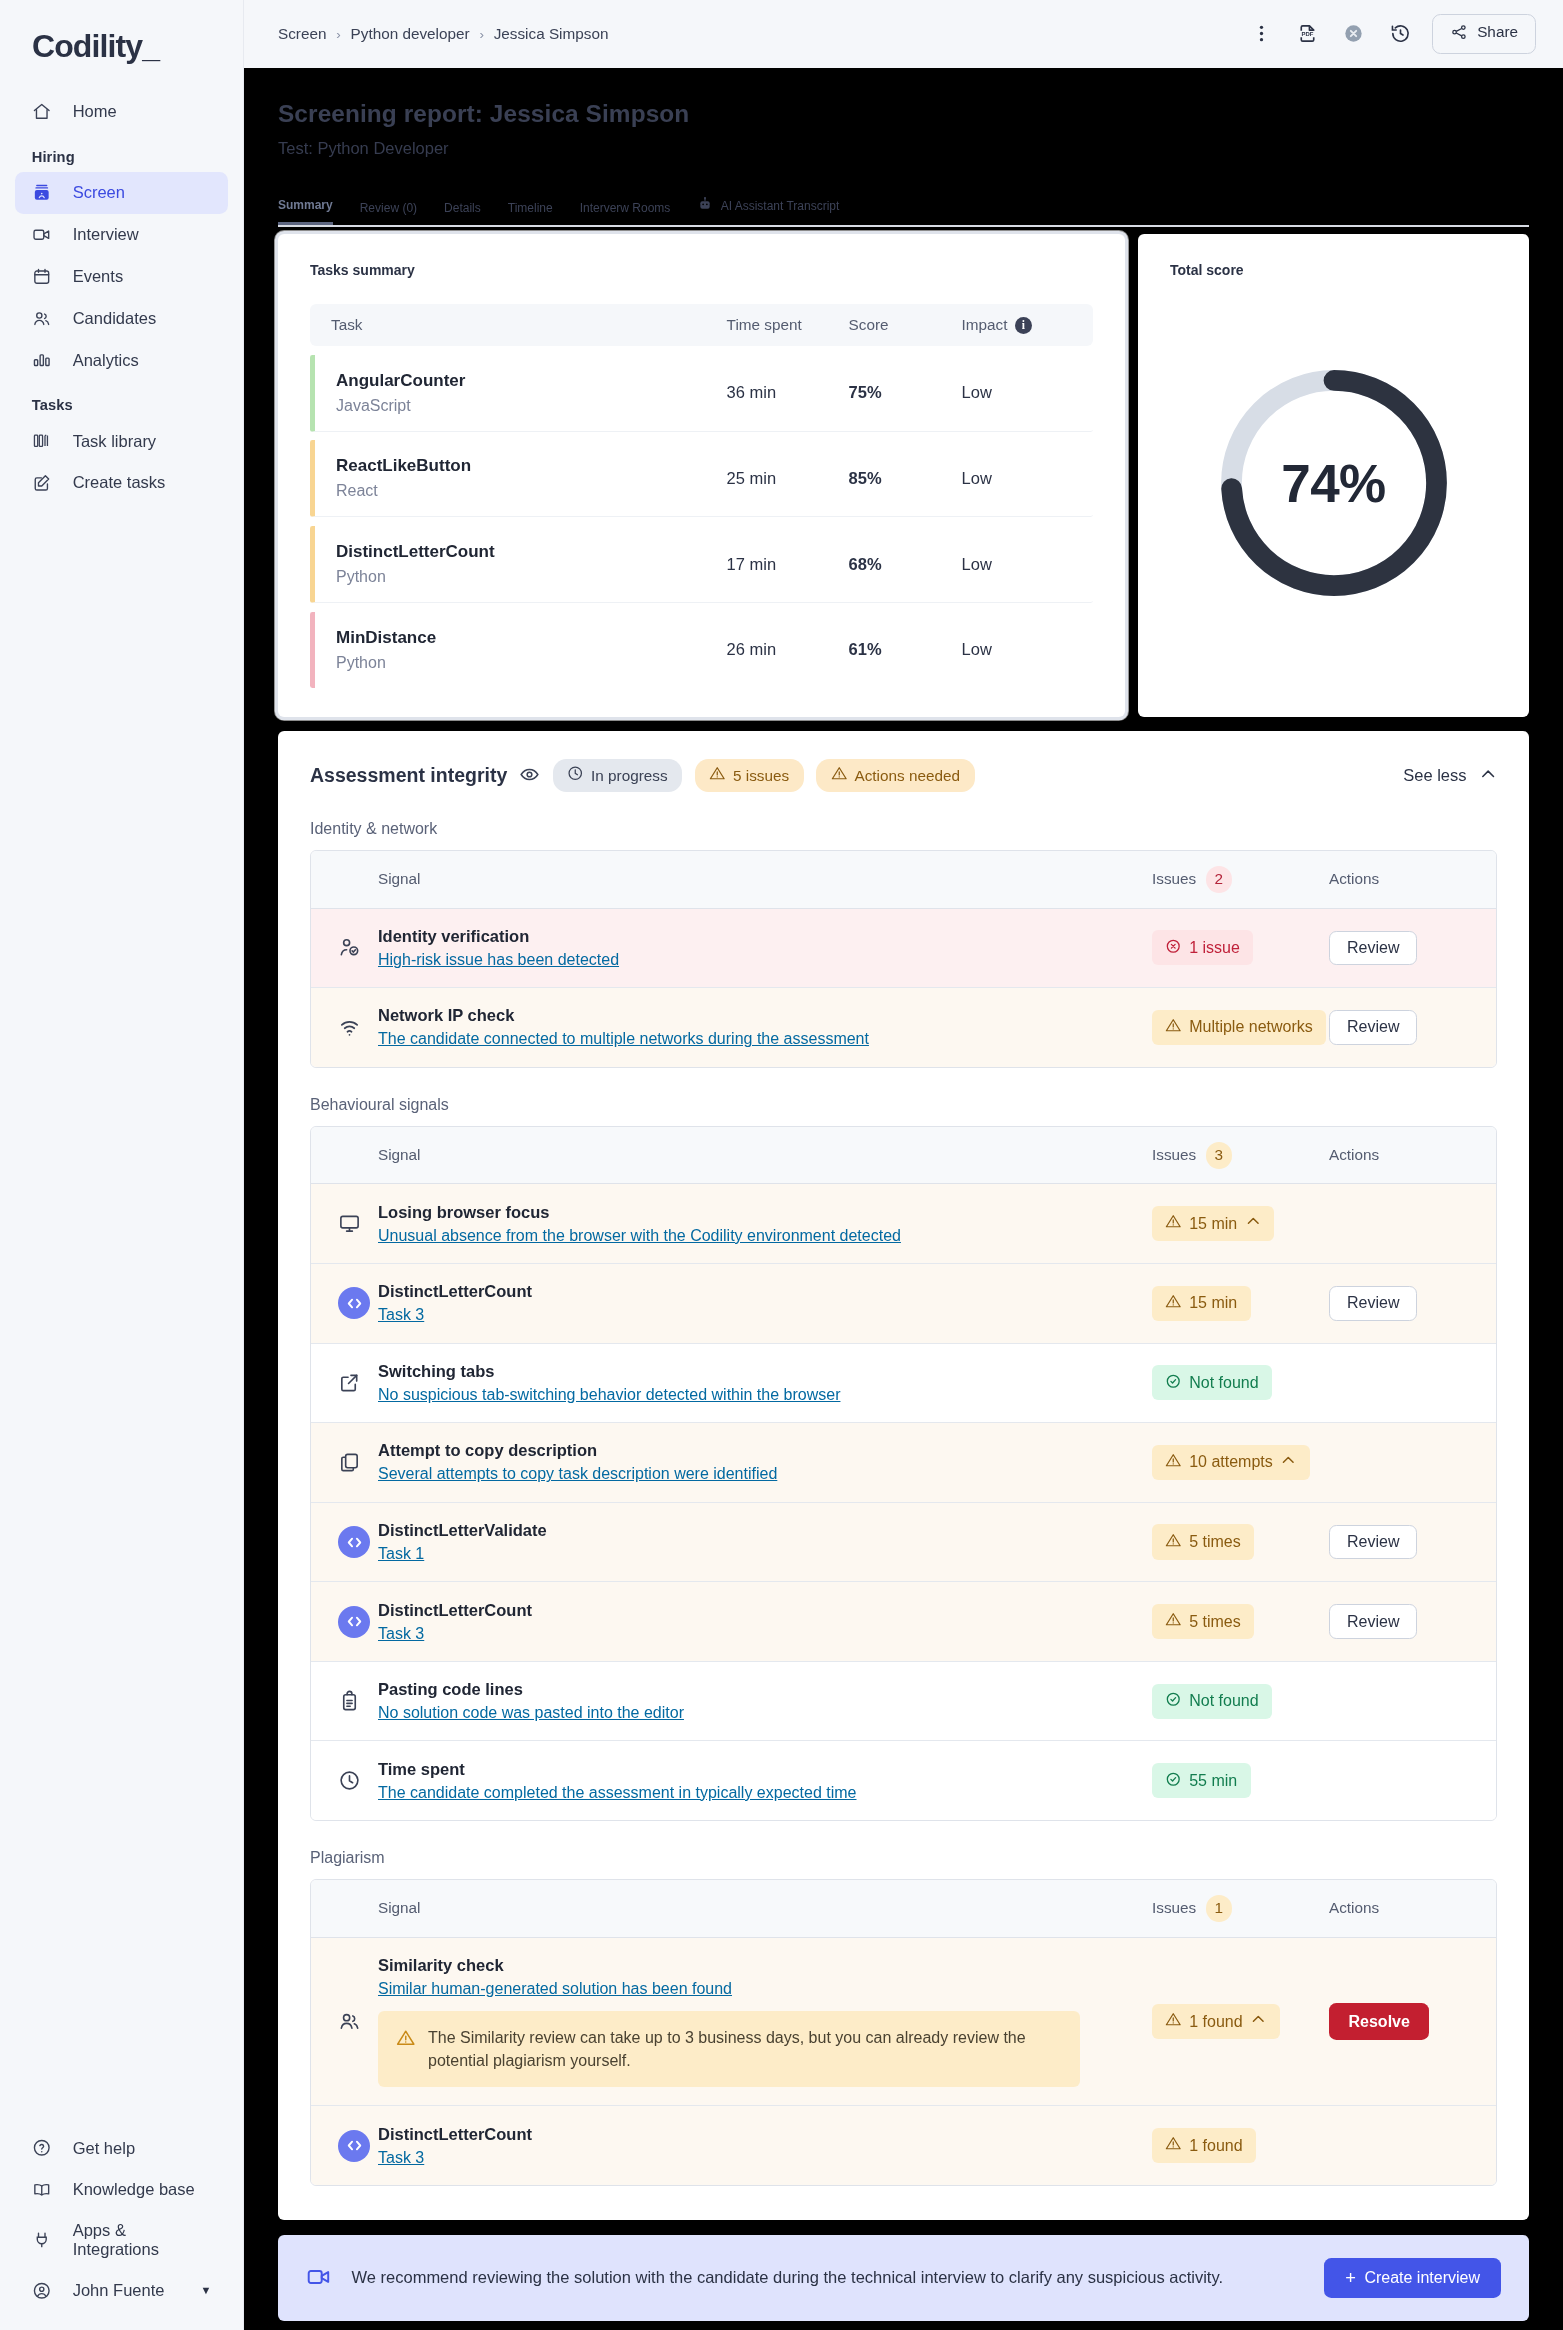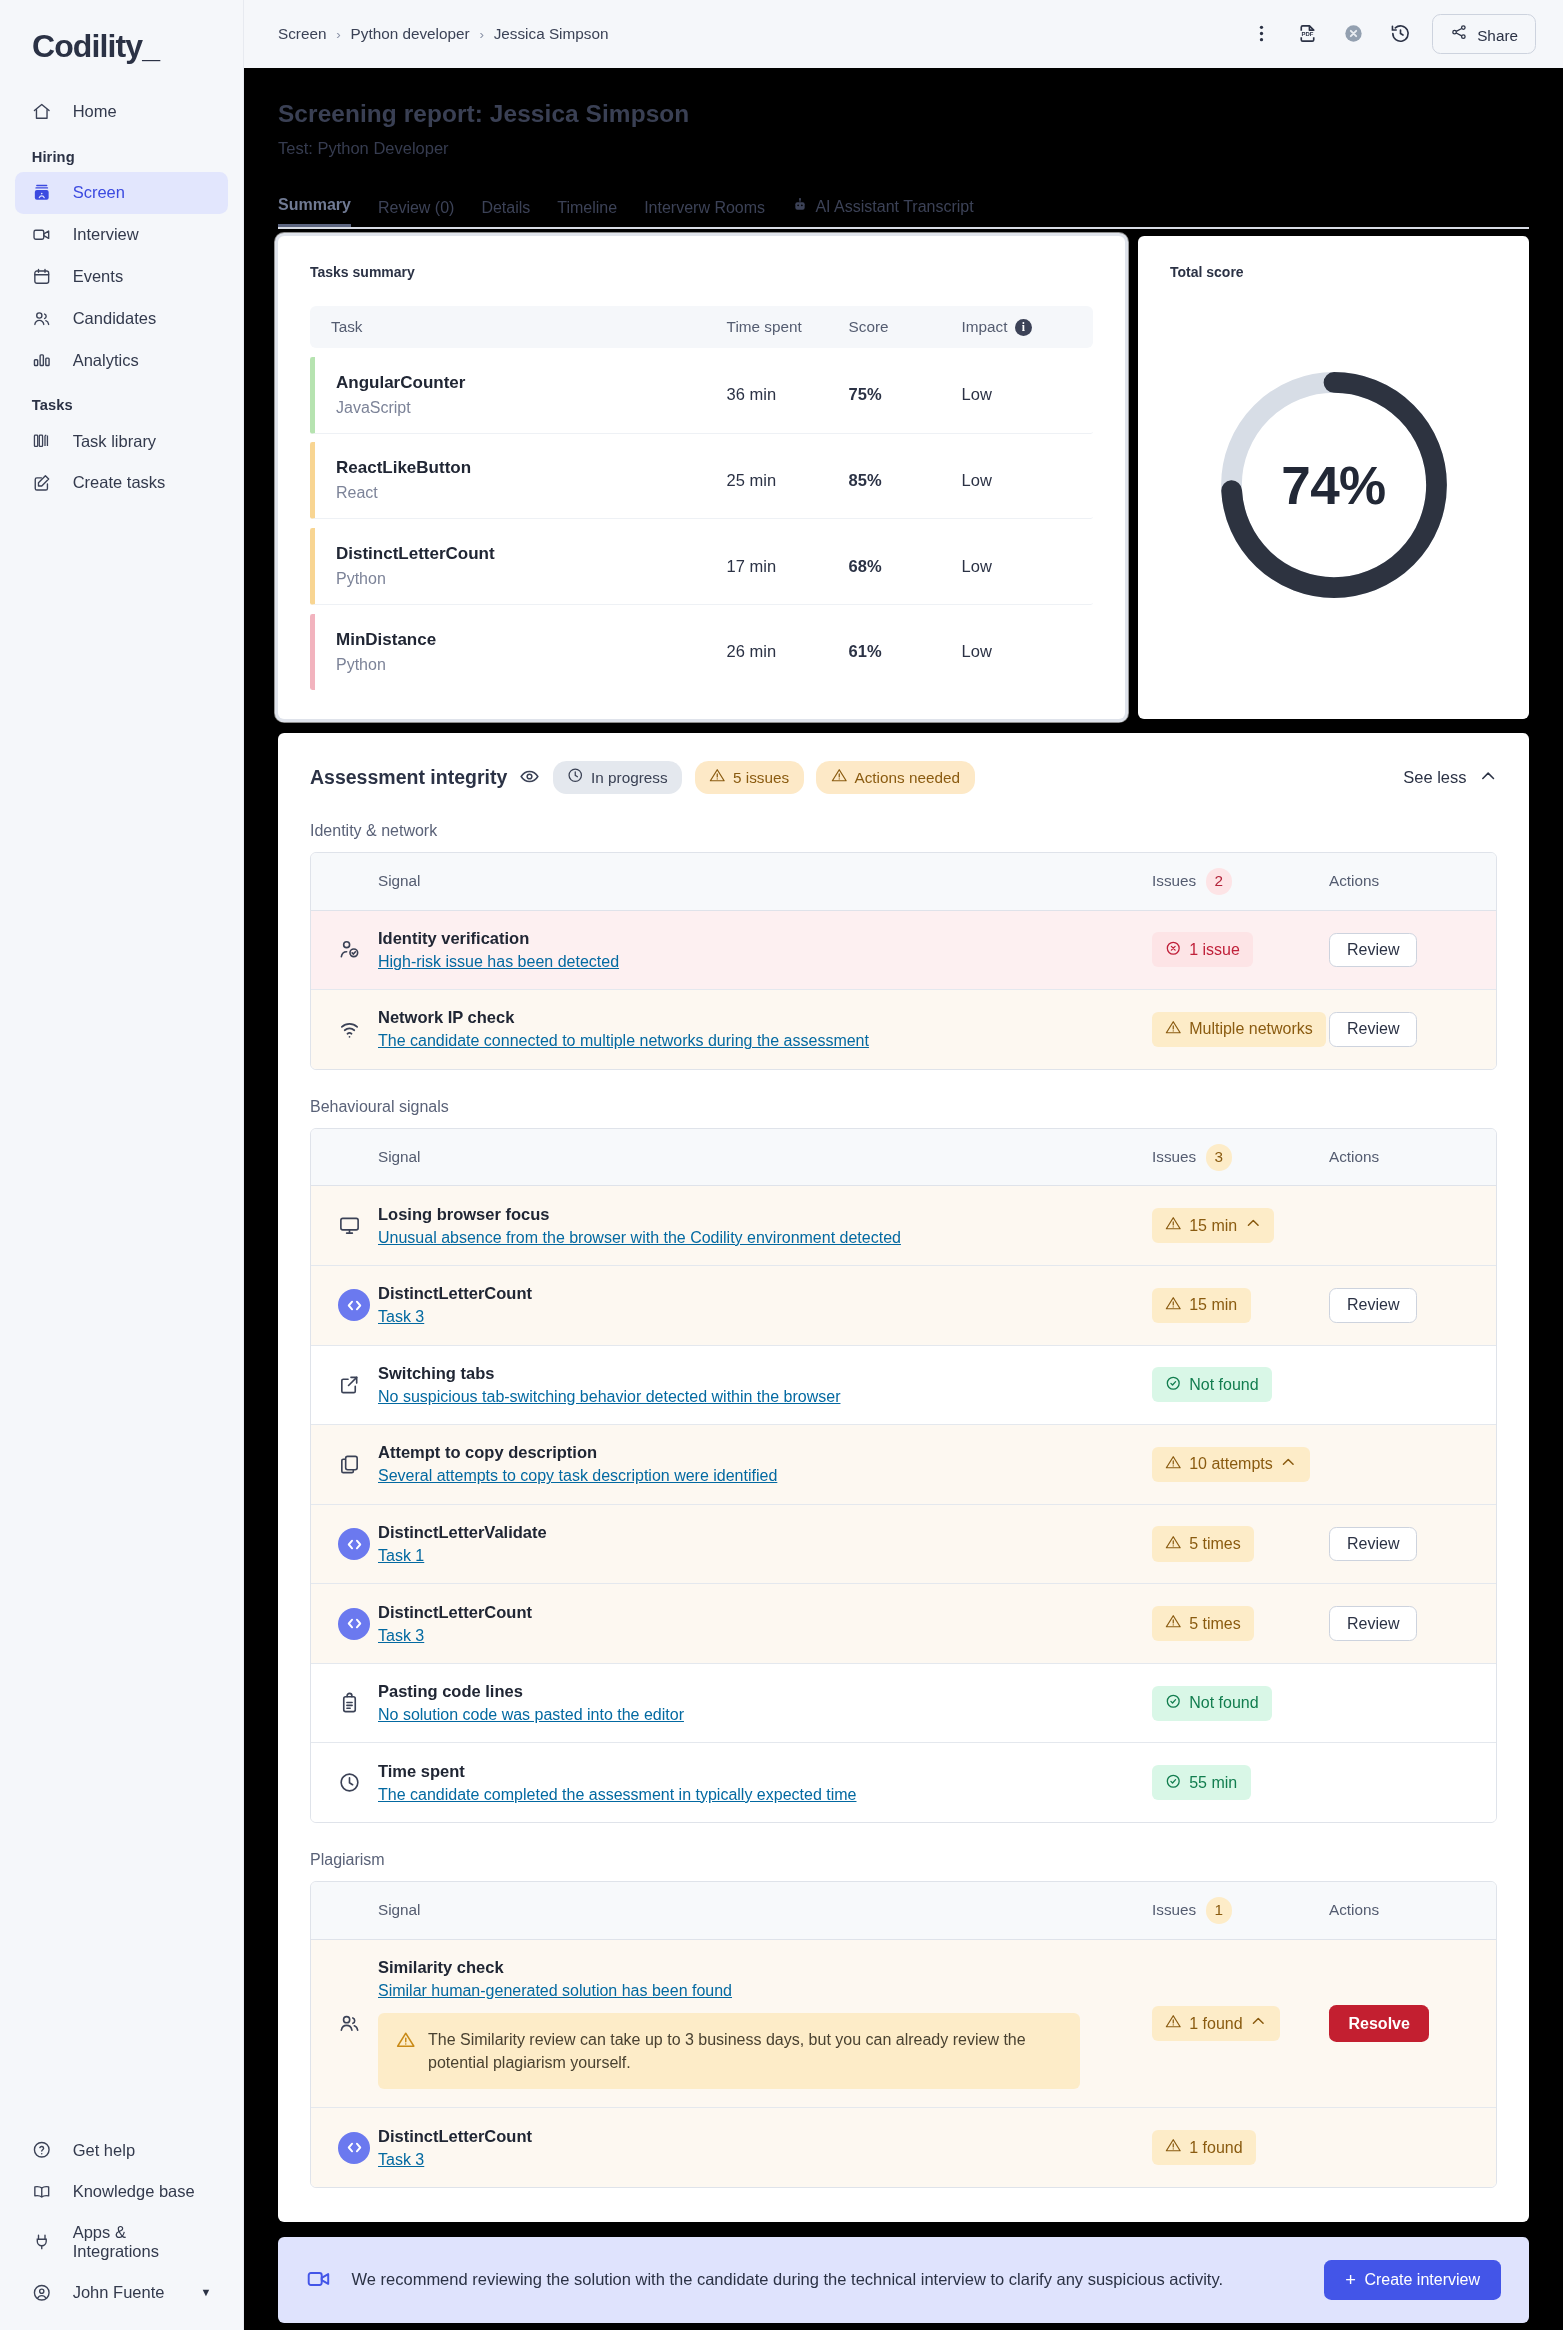--- a/index.html
+++ b/index.html
@@ -45,32 +45,32 @@
     background:#f5f7fa; height:68px; display:flex; align-items:center;
     padding: 0 27px 0 34px; gap: 0;
   }
   .crumbs { display:flex; align-items:center; gap:9.8px; font-size:15.3px; color:#3b4256; }
   .crumb { cursor:pointer; }
   .crumb-sep { color:#8b93a7; font-size:13.4px; }
   .topbar .right { margin-left:auto; display:flex; align-items:center; gap:18.3px; }
   .ic-btn { width:28px; height:28px; display:flex; align-items:center; justify-content:center; cursor:pointer; }
   .ic-btn svg { width:23px; height:23px; }
   .share-btn {
-    display:flex; align-items:flex-end; gap:8.5px;
+    display:flex; align-items:flex-start; gap:8.5px;
     border:0.9px solid #cdd3de; border-radius:8.5px;
     padding: 8px 17px; font-size:15.3px; color:#2b3245; cursor:pointer; background:#f5f7fa;
   }
   .share-btn svg { width:18.3px; height:18.3px; }
 
   .dark-head { background:#000; padding: 32px 34px 0 34px; }
   .report-title { font-size:24.4px; font-weight:700; color:#3a4054; letter-spacing:0.1px; }
   .report-sub { font-size:16.5px; color:#363c50; margin-top:11px; }
   .tabs { display:flex; align-items:flex-end; gap:27px; margin-top:38px; position:relative; }
   .tab {
-    font-size:16px; color:#3c4257; padding-bottom:9.8px; cursor:pointer;
+    font-size:12px; color:#3c4257; padding-bottom:9.8px; cursor:pointer;
     display:flex; align-items:center; gap:7.3px;text-align:right;
   }
   .tab.active { color:#6a7governing; }
   .tab.active { color:#707a93; font-weight:600; border-bottom:3.1px solid #5c6580; }
   .tab svg { width:16px; height:16px; }
   .tabs-rule { height:1.8px; background:#d7dbe4; margin: 0 34px 0 34px; }
 
   .content { padding: 0 34px 0 34px; }
 
   

